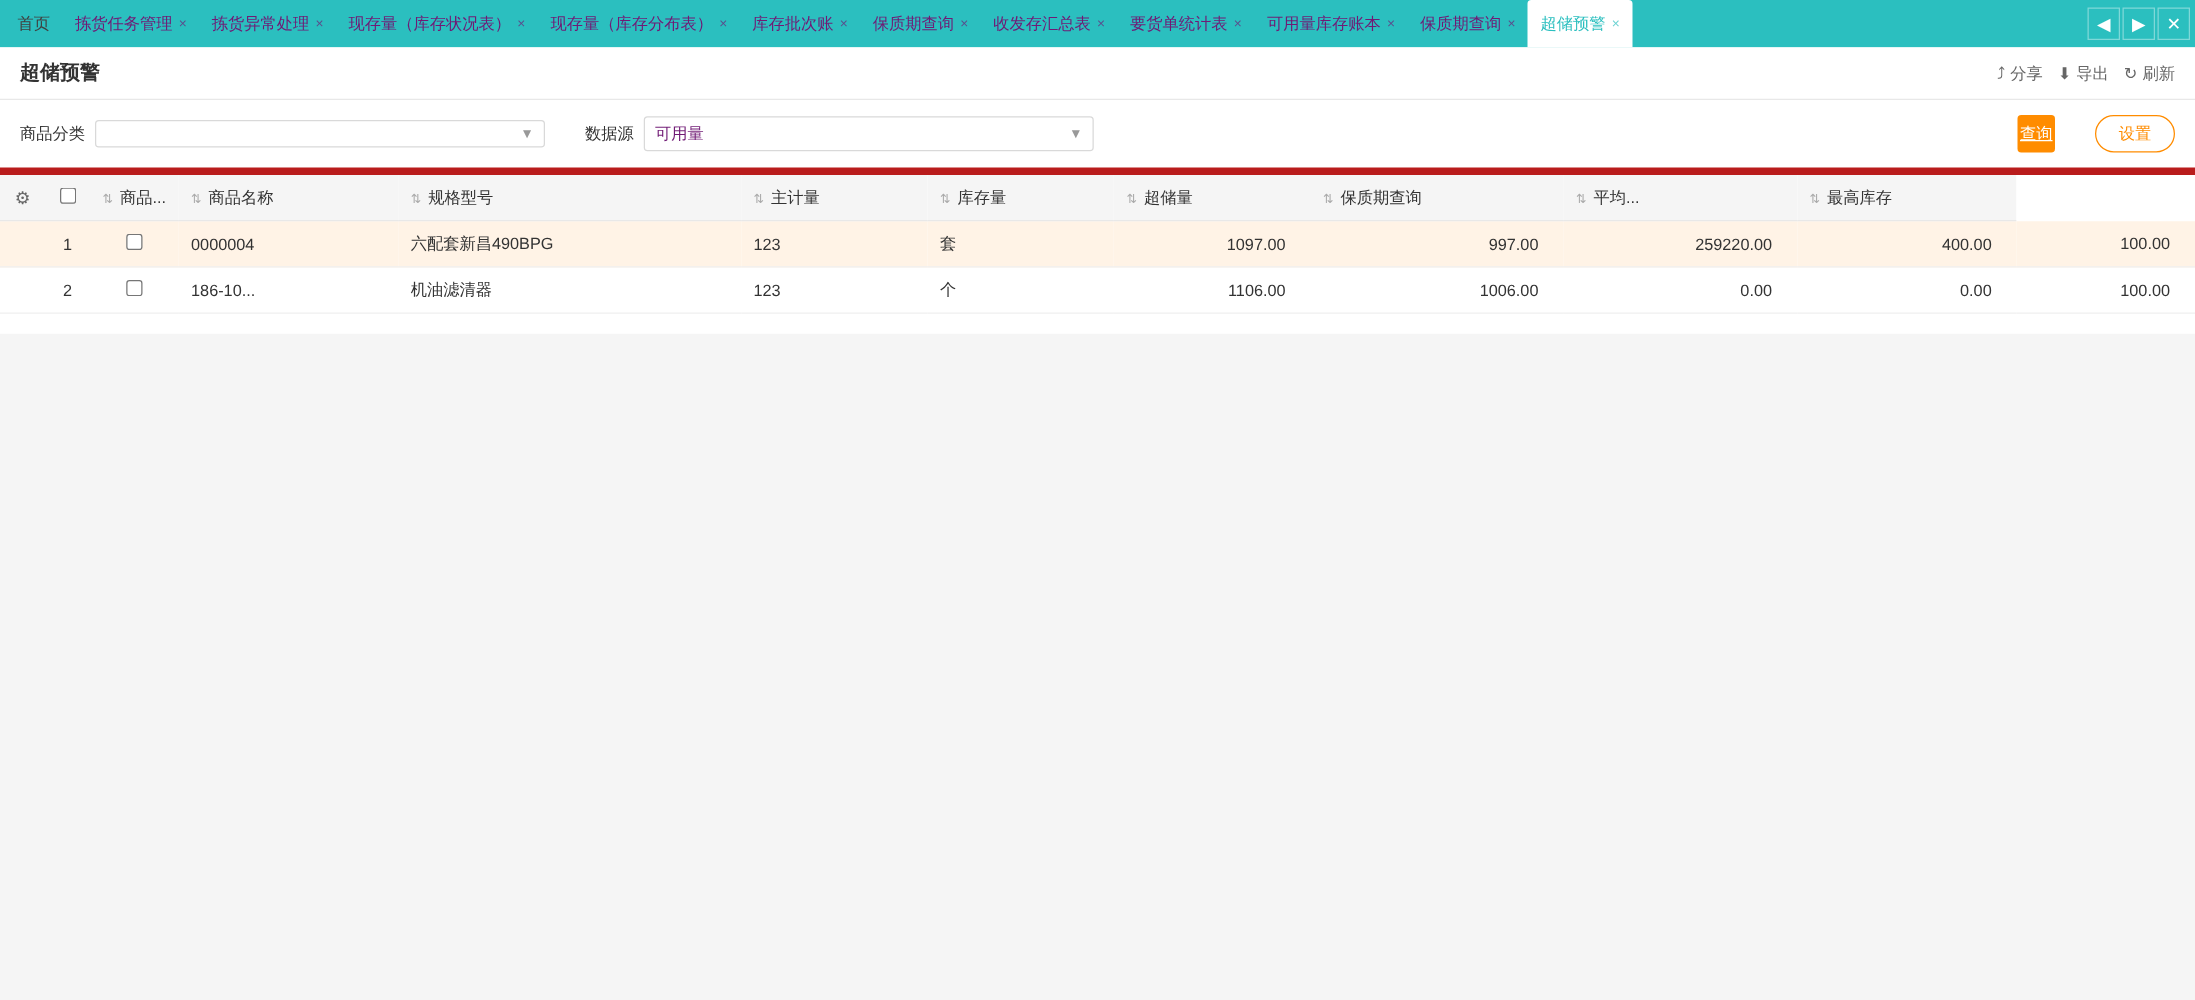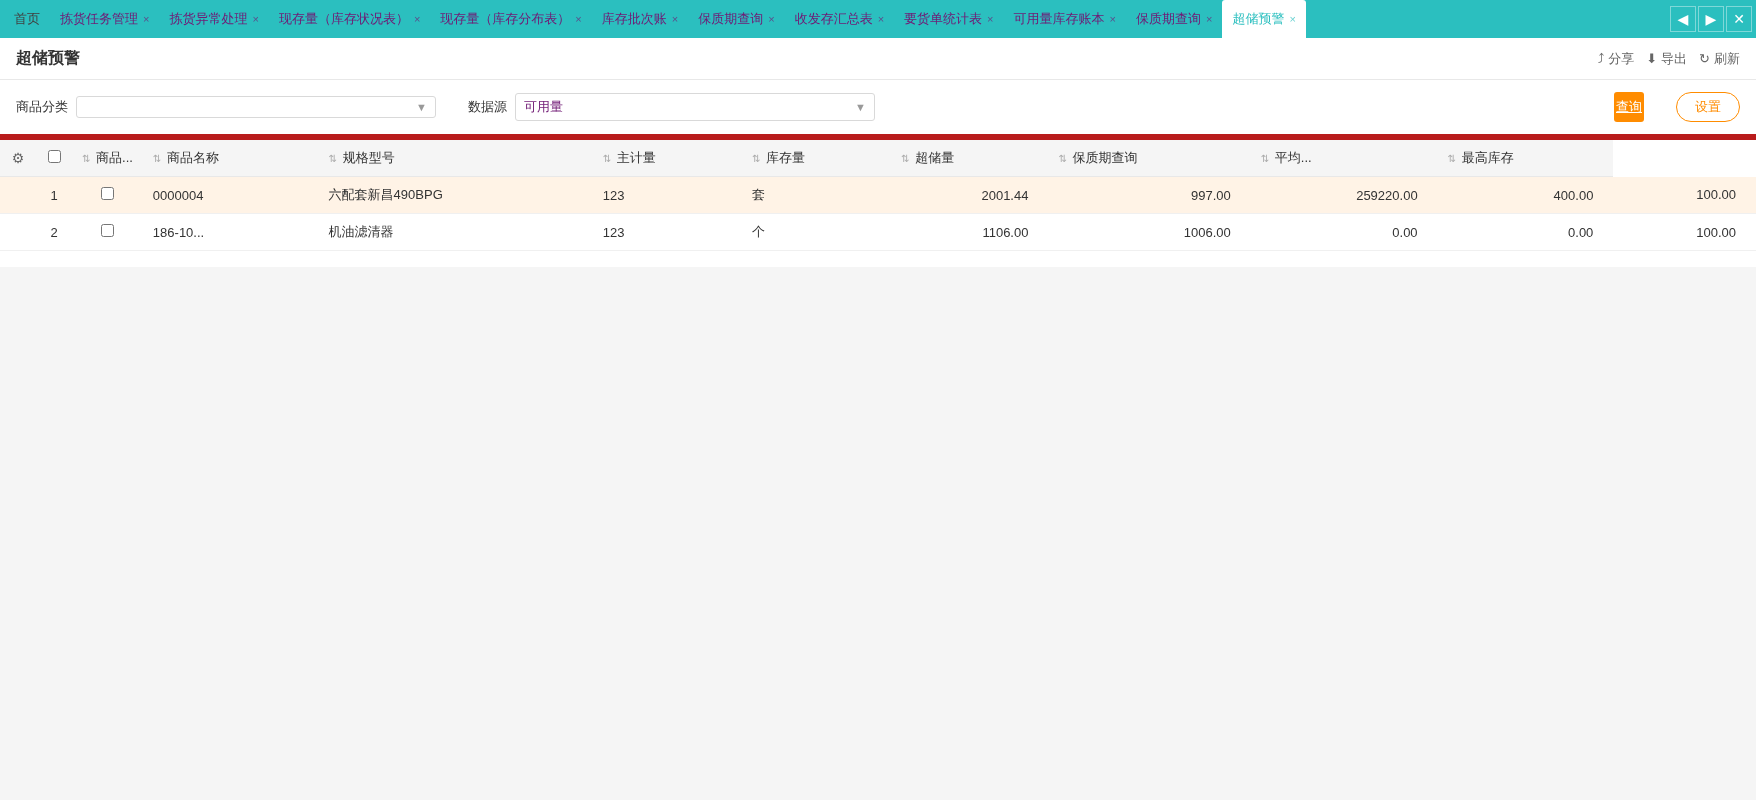--- a/index.html
+++ b/index.html
@@ -308,21 +308,21 @@
           <tr class="highlighted">
     <td style="text-align:center;width:36px;"></td>
     <td style="text-align: center; width: 36px;">1</td>
             <td style="text-align:center;width:36px;">
       <input type="checkbox" style="">
     </td>
     <td>0000004</td>
     <td>六配套新昌490BPG</td>
     <td>123</td>
     <td>套</td>
-    <td style="text-align:right;padding-right:20px;">2001.44</td>
+    <td style="text-align:right;padding-right:20px;">1097.00</td>
     <td style="text-align:right;padding-right:20px;">997.00</td>
     <td style="text-align:right;padding-right:20px;">259220.00</td>
     <td style="text-align:right;padding-right:20px;">400.00</td>
     <td style="text-align:right;padding-right:20px;">100.00</td>
   </tr>
           <tr>
     <td style="text-align:center;width:36px;"></td>
     <td style="text-align: center; width: 36px;">2</td>
             <td style="text-align:center;width:36px;">
       <input type="checkbox" style="">

